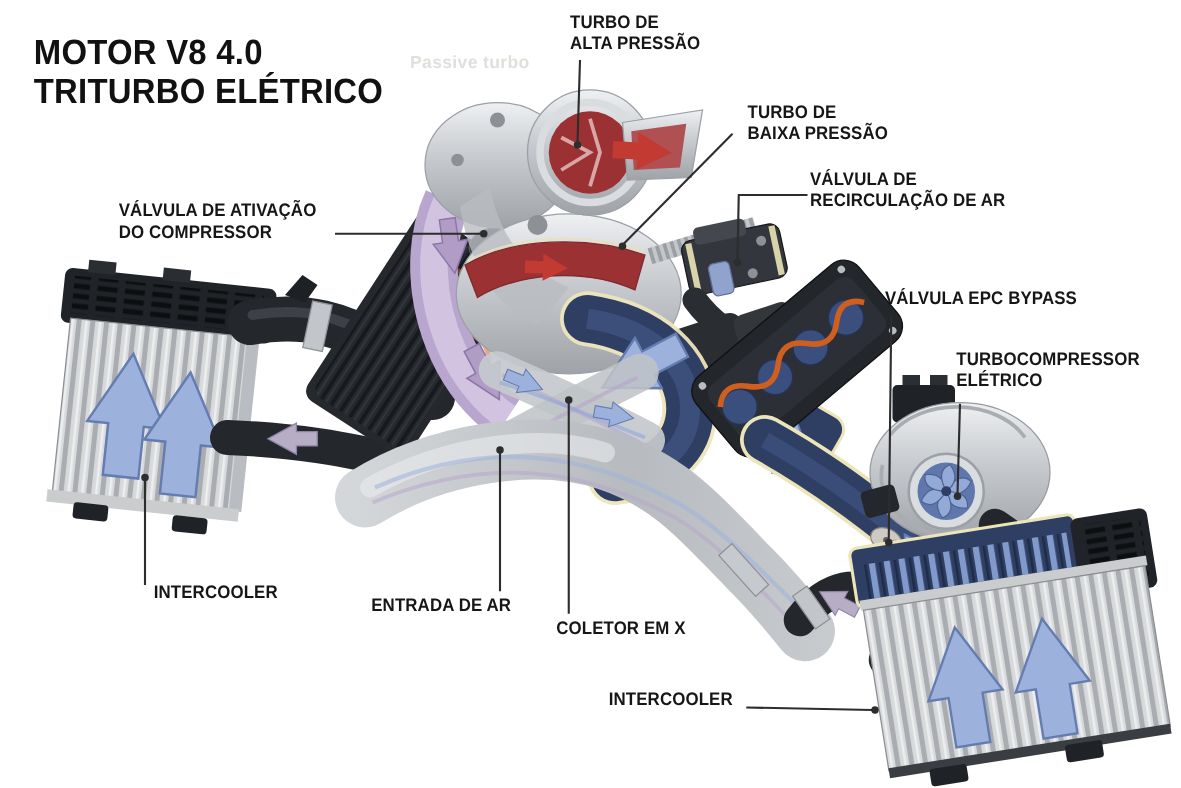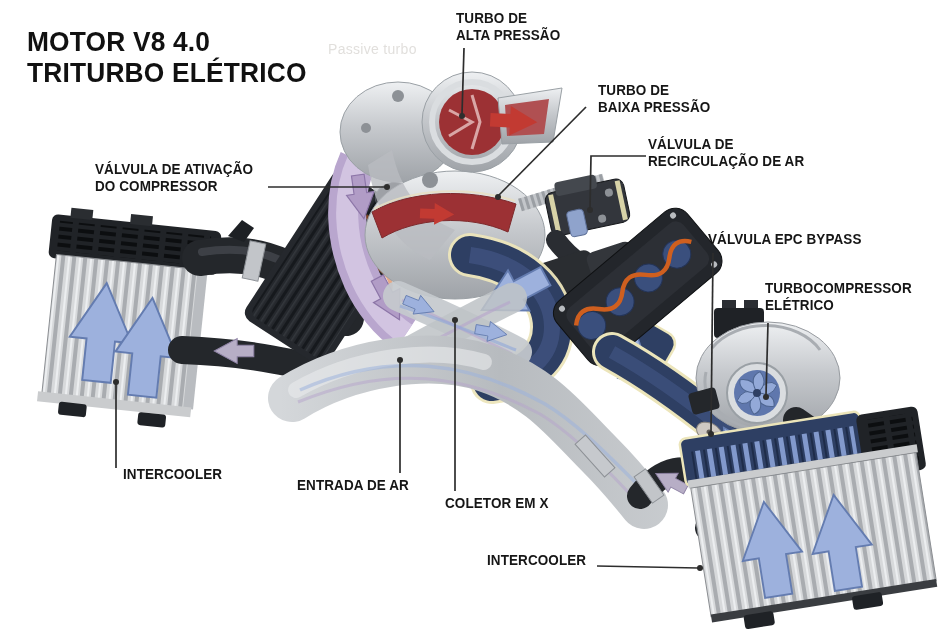--- a/index.html
+++ b/index.html
@@ -3,21 +3,21 @@
 <meta charset="utf-8">
 <style>
   html,body{margin:0;padding:0;background:#fff;}
   .stage{position:relative;width:945px;height:630px;background:#ffffff;overflow:hidden;
          font-family:"Liberation Sans","DejaVu Sans",sans-serif;}
   .art{position:absolute;left:0;top:0;}
   .lbl{position:absolute;font-size:14.5px;font-weight:bold;line-height:17px;color:#161616;
        white-space:pre-line;letter-spacing:.1px;transform:scaleX(.93);transform-origin:0 0;}
   .title{position:absolute;left:27px;top:26px;font-size:28px;font-weight:bold;line-height:31px;
          color:#111;white-space:pre-line;transform:scaleX(.94);transform-origin:0 0;letter-spacing:.2px;}
-  .watermark{position:absolute;left:328px;top:41px;font-size:14px;font-weight:normal;
+  .watermark{position:absolute;left:328px;top:41px;font-size:14px;font-weight:bold;
              color:rgba(175,170,162,.38);letter-spacing:.3px;}
 </style>
 </head>
 <body>
 
 <div class="stage">
 
   <svg class="art" width="945" height="630" viewBox="0 0 945 630">
     <defs>
       <linearGradient id="metal" x1="0" y1="0" x2="0" y2="1">

